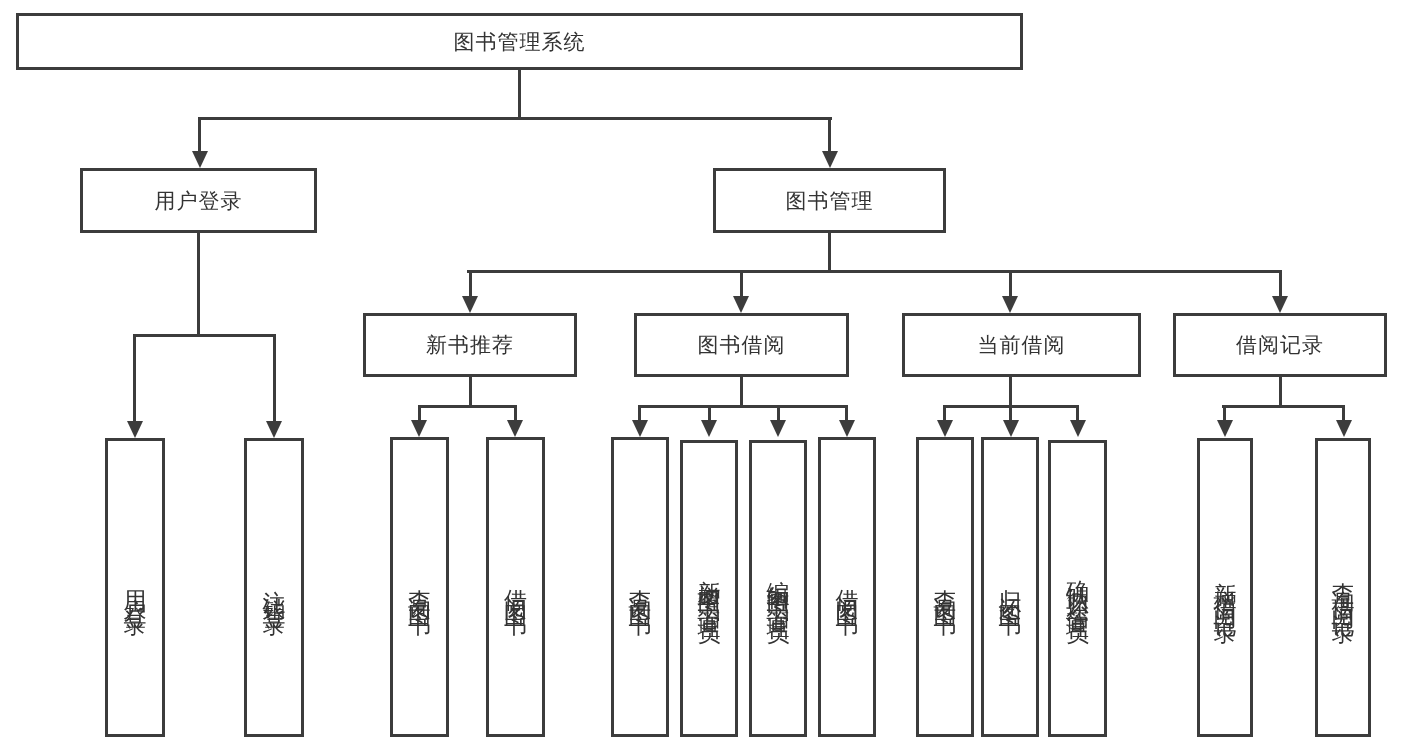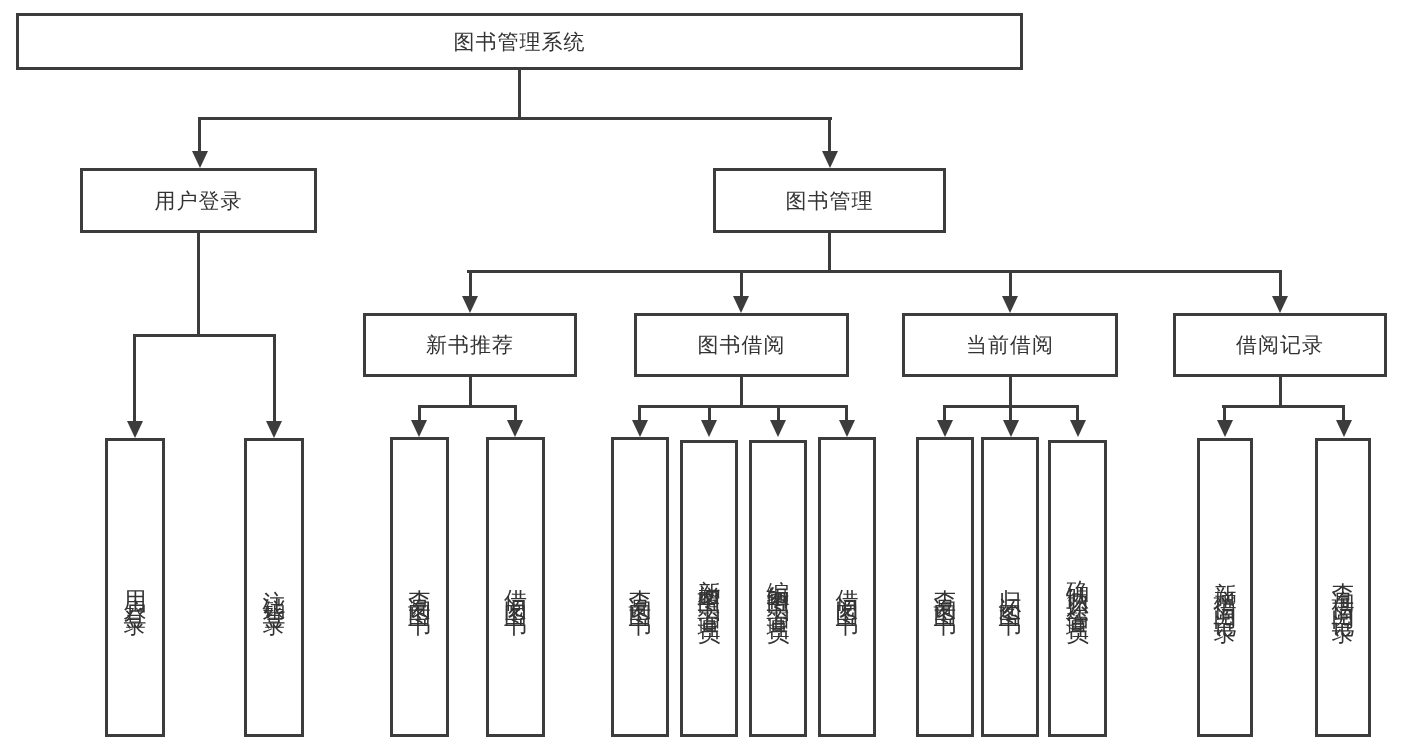--- a/index.html
+++ b/index.html
@@ -94,21 +94,21 @@
   <div class="ah" style="left:1002px;top:296px;"></div>
   <div class="ln" style="left:1279px;top:270px;width:3px;height:30px;"></div>
   <div class="ah" style="left:1272px;top:296px;"></div>
 
   <div class="box" style="left:634px;top:313px;width:215px;height:64px;">
     <span class="hlabel">图书借阅</span>
   </div>
   <div class="box" style="left:363px;top:313px;width:214px;height:64px;">
     <span class="hlabel">新书推荐</span>
   </div>
-  <div class="box" style="left:902px;top:313px;width:216px;height:64px;">
+  <div class="box" style="left:902px;top:313px;width:239px;height:64px;">
     <span class="hlabel">当前借阅</span>
   </div>
   <div class="box" style="left:1173px;top:313px;width:214px;height:64px;">
     <span class="hlabel">借阅记录</span>
   </div>
 
   <div class="ln" style="left:469px;top:377px;width:3px;height:31px;"></div>
   <div class="ln" style="left:418px;top:405px;width:99px;height:3px;"></div>
   <div class="ln" style="left:418px;top:405px;width:3px;height:18px;"></div>
   <div class="ah" style="left:411px;top:420px;"></div>

